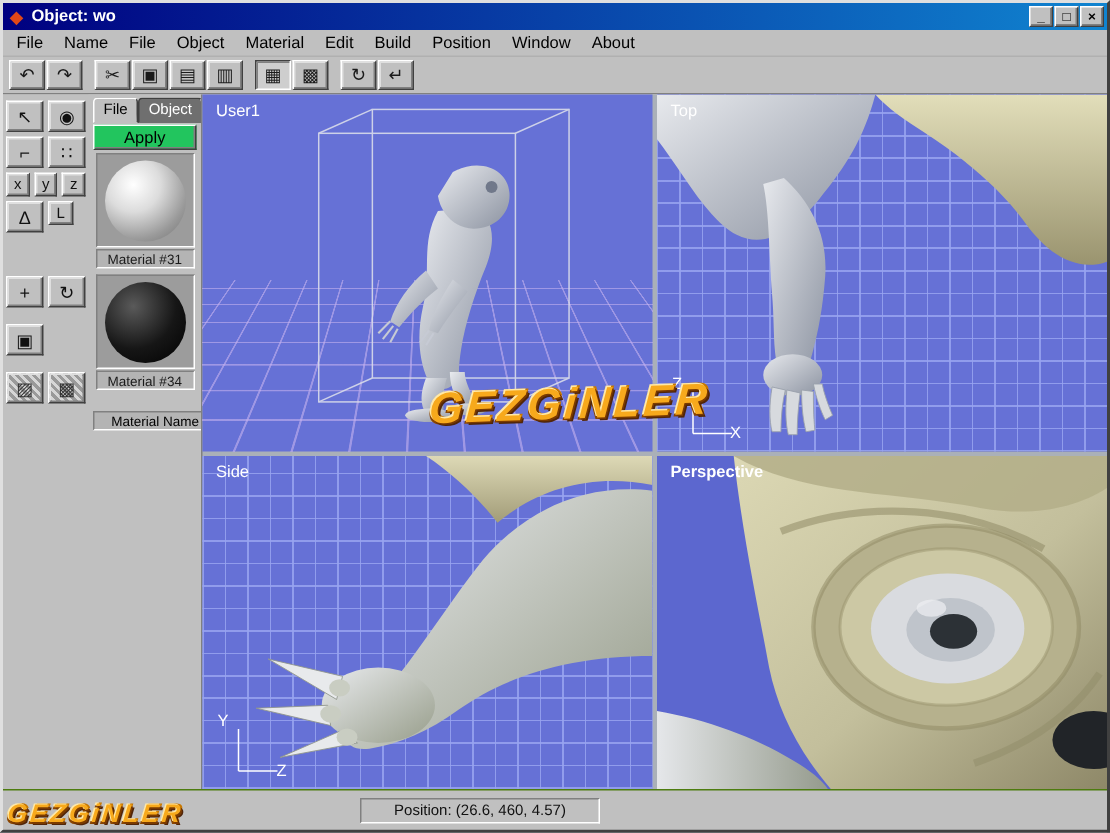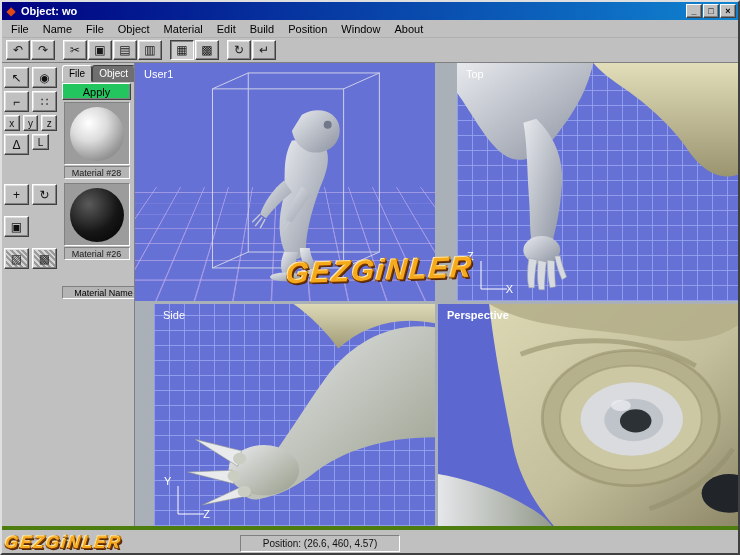--- a/index.html
+++ b/index.html
@@ -133,21 +133,21 @@
     border:1px solid; border-color:#808080 #fff #fff #808080;
     font-size:9px; display:flex; align-items:center; justify-content:center;
     color:#1a1a1a; white-space:nowrap;
   }
   .new-area {
     height:38px; margin-top:14px;
     display:flex; align-items:center; justify-content:center;
     font-size:11px; color:#000;
   }
   .name-strip {
-    width:83px; height:13px; margin:26px auto 0 auto;
+    width:83px; height:13px; margin:14px auto 0 auto;
     background:#b4b4b4;
     border:1px solid; border-color:#808080 #fff #fff #808080;
     font-size:9px; display:flex; align-items:center; justify-content:center;
     white-space:nowrap;
   }
   
   .viewports {
     position:absolute; left:132px; top:0; right:0; bottom:0;
     display:grid;
     grid-template-columns:1fr 1fr;
@@ -157,21 +157,20 @@
     border-left:1px solid #808080;
   }
   .vp {
     position:relative; overflow:hidden;
     background-color:#6671d6;
   }
   .vp.gridded {
     background-image:
       repeating-linear-gradient(0deg, rgba(152,164,240,.85) 0 1px, transparent 1px 15px),
       repeating-linear-gradient(90deg, rgba(152,164,240,.85) 0 1px, transparent 1px 15px);
-    margin-left: 19px;
   }
   .vp.darker { background-color:#5c67cf;font-weight:bold; }
   .vp-label {
     position:absolute; left:9px; top:5px;
     color:#fff; font-size:11px; z-index:5;
   }
   .vp svg { position:absolute; inset:0; width:100%; height:100%; z-index:2; }
   .floor-grid {
     position:absolute; left:-25%; right:-25%; top:52%; height:90%;
     background-image:
@@ -184,21 +183,21 @@
   .axis {
     position:absolute; left:10px; bottom:6px; width:46px; height:42px; z-index:4;
   }
   .axis svg { position:absolute; inset:0; }
   .axis .axis-v { position:absolute; left:0px; top:-3px; color:#fff; font-size:11px; }
   .axis .axis-h { position:absolute; right:0px; bottom:0px; color:#fff; font-size:11px; }
   
   .statusbar {
     height:27px; flex:0 0 27px;
     background:#c0c0c0; position:relative;
-    border-top:4px solid #4d7c0f;
+    border-top:1px solid #4d7c0f;
   }
   .status-panel {
     position:absolute; left:238px; top:5px; width:160px; height:17px;
     border:1px solid; border-color:#808080 #fff #fff #808080;
     display:flex; align-items:center; justify-content:center;
     font-size:10px; color:#111;
   }
   
   .watermark {
     position:absolute; z-index:50;
@@ -292,26 +291,26 @@
     <div class="matpanel">
       <div class="mat-tabs">
         <span class="mat-tab">File</span>
         <span class="mat-tab active">Object</span>
       </div>
       <div class="apply-btn">Apply</div>
 
       <div class="mat-preview">
         <div class="sphere"></div>
       </div>
-      <div class="mat-label">Material #28</div>
+      <div class="mat-label">Material #31</div>
 
       <div class="mat-preview">
         <div class="sphere black"></div>
       </div>
-      <div class="mat-label">Material #26</div>
+      <div class="mat-label">Material #34</div>
 
       <div class="name-strip">Material Name</div>
     </div>
 
     <div class="viewports">
 
       <div class="vp">
         <div class="floor-grid"></div>
         <svg viewBox="0 0 302 239" preserveAspectRatio="none">
           <defs>

